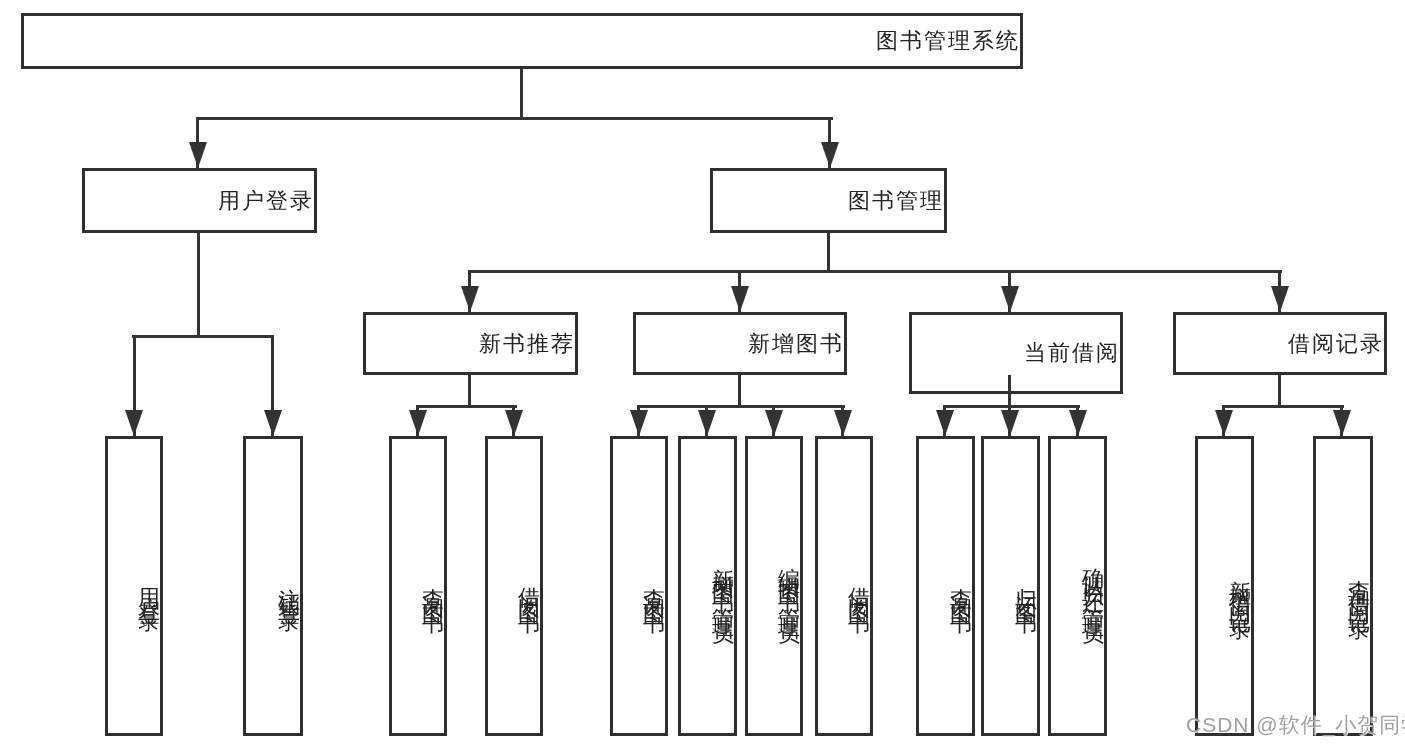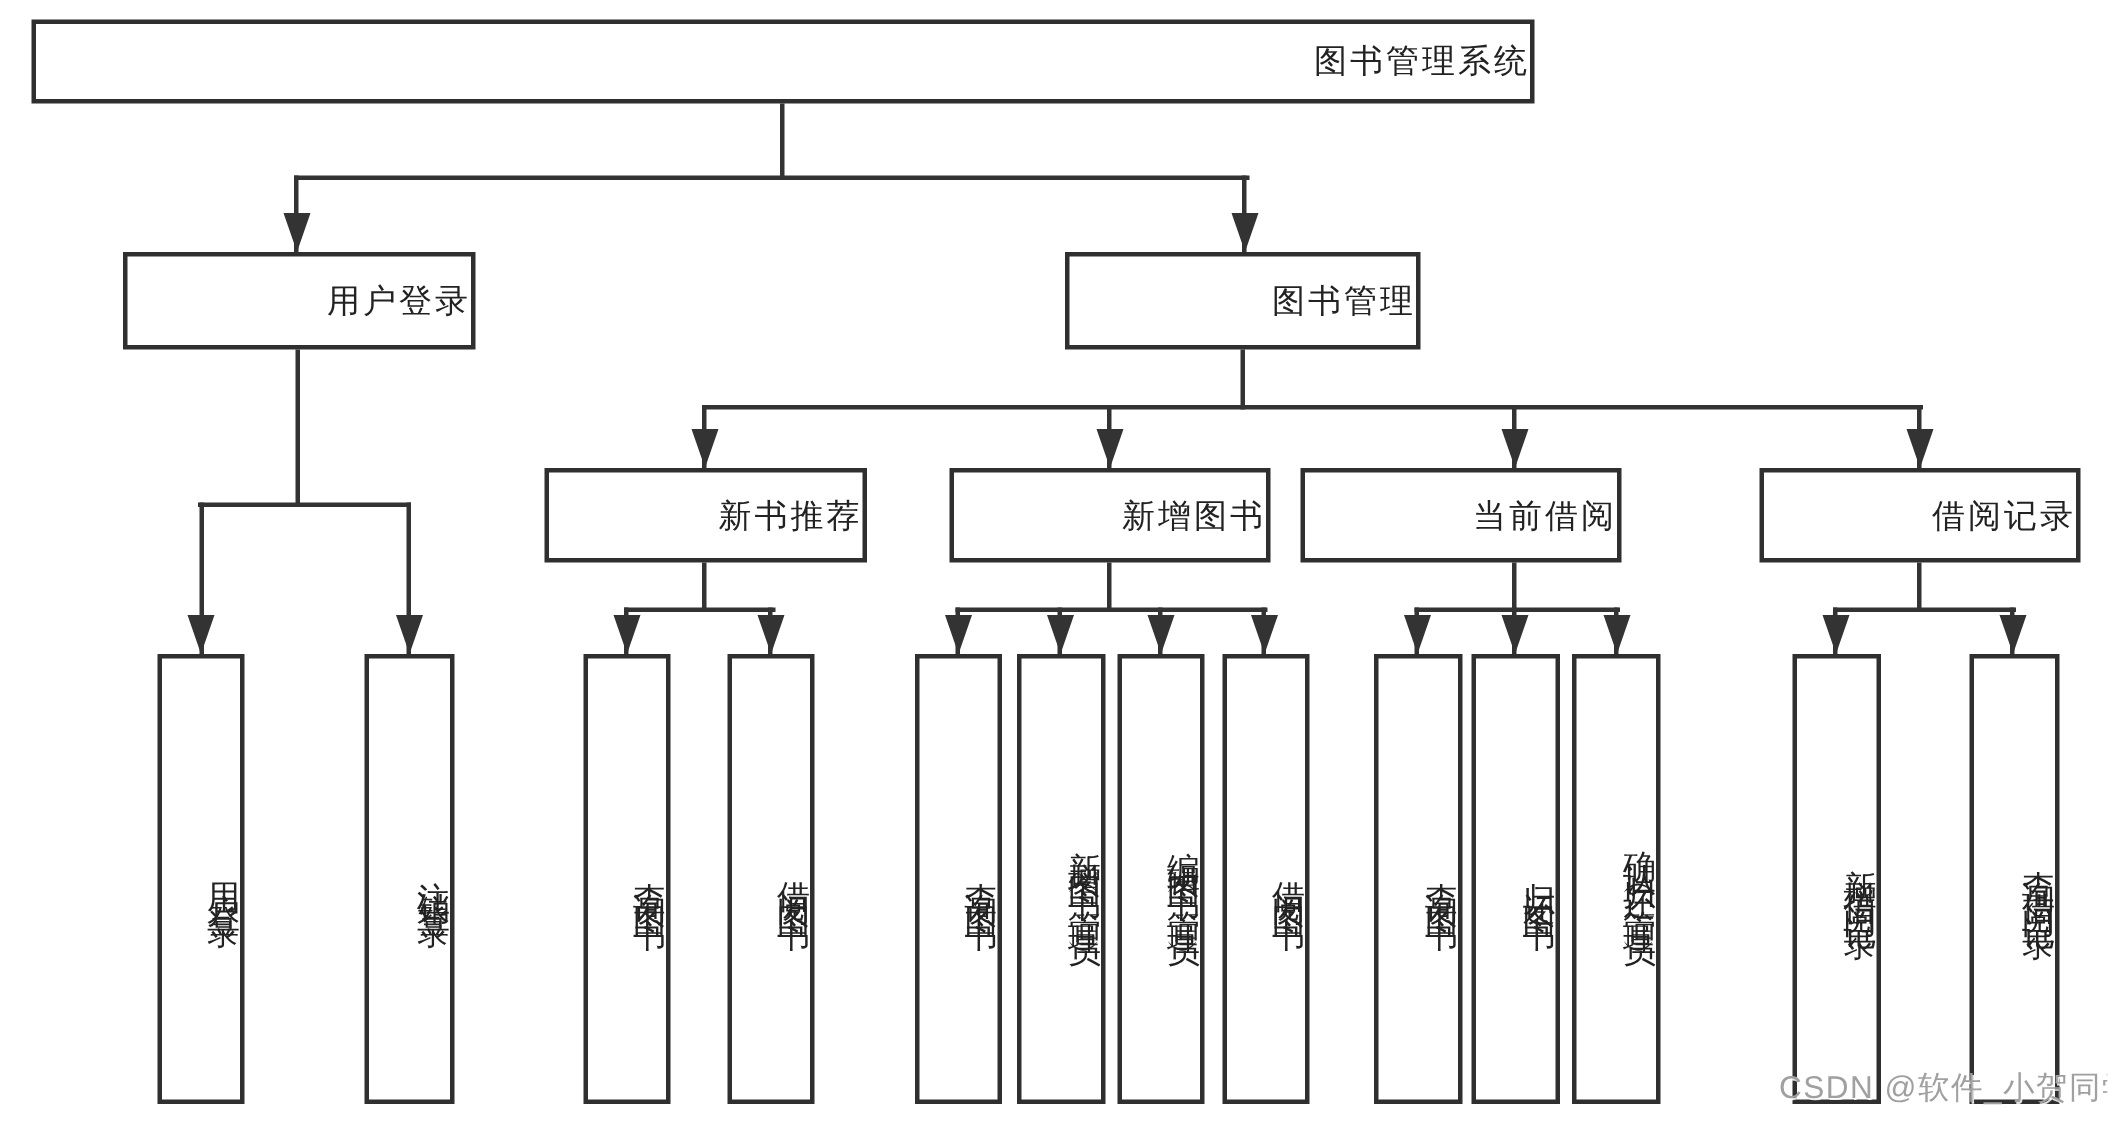--- a/index.html
+++ b/index.html
@@ -76,21 +76,21 @@
   <div class="arrow" style="left:1001px;top:286px;"></div>
   <div class="vline" style="left:1278px;top:270px;height:42px;"></div>
   <div class="arrow" style="left:1271px;top:286px;"></div>
 
   <div class="node" style="left:363px;top:312px;width:215px;height:63px;">
     <span class="lbl">新书推荐</span>
   </div>
   <div class="node" style="left:633px;top:312px;width:214px;height:63px;">
     <span class="lbl">新增图书</span>
   </div>
-  <div class="node" style="left:867px;top:312px;width:214px;height:63px;">
+  <div class="node" style="left:909px;top:312px;width:214px;height:82px;">
     <span class="lbl">当前借阅</span>
   </div>
   <div class="node" style="left:1173px;top:312px;width:214px;height:63px;">
     <span class="lbl">借阅记录</span>
   </div>
 
   <div class="vline" style="left:468px;top:375px;height:33px;"></div>
   <div class="hline" style="left:416px;top:405px;width:101px;"></div>
   <div class="vline" style="left:416px;top:405px;height:31px;"></div>
   <div class="arrow" style="left:409px;top:410px;"></div>

